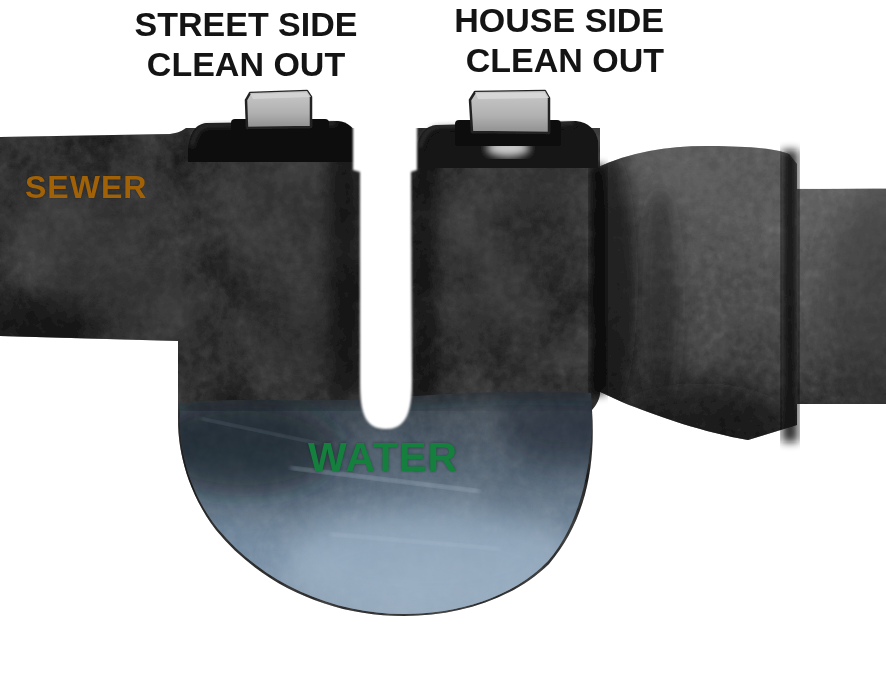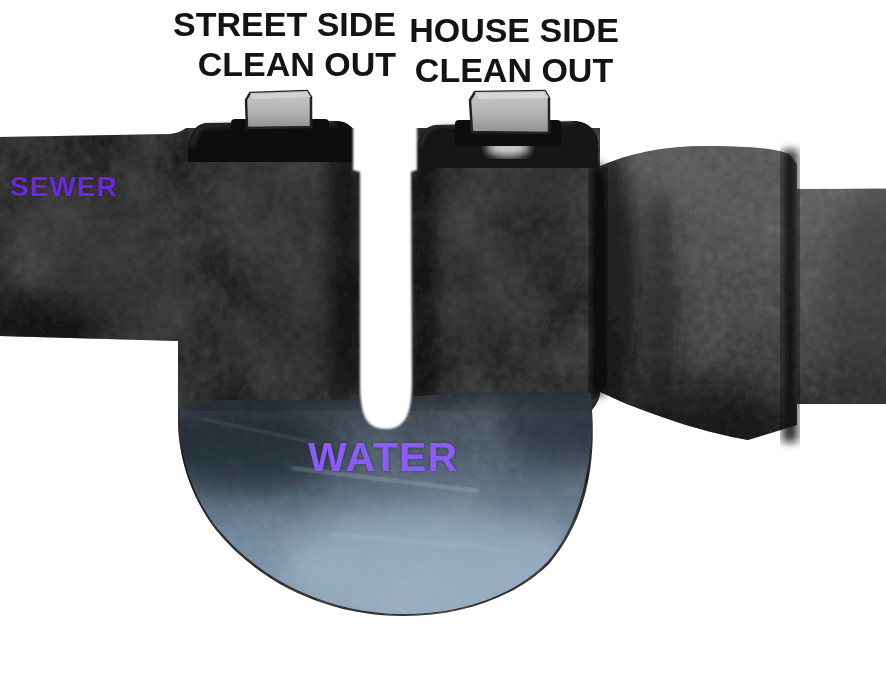--- a/index.html
+++ b/index.html
@@ -17,33 +17,33 @@
     text-align:center;
     white-space:nowrap;
   }
   .lbl-top{
     width:300px;
     font-size:34px;
     line-height:40px;
     color:#141414;
     letter-spacing:0px;
   }
-  #lbl-street{left:96px;top:4px;text-align:right;}
-  #lbl-house{left:364px;top:10px;}
+  #lbl-street{left:96px;top:4px;}
+  #lbl-house{left:364px;top:0;text-align:right;}
   #lbl-sewer{
-    left:10px;top:160px;width:320px;
+    left:25px;top:160px;width:320px;
     text-align:left;
-    font-size:28px;line-height:54px;
-    color:#6d28d9;letter-spacing:1px;
+    font-size:32px;line-height:54px;
+    color:#a16207;letter-spacing:1px;
     text-shadow:0 0 2px rgba(0,0,0,0.35);
   }
   #lbl-water{
     left:233px;top:431px;width:300px;
     font-size:41px;line-height:52px;
-    color:#8b5cf6;letter-spacing:1px;
+    color:#15803d;letter-spacing:1px;
     text-shadow:0 0 3px rgba(10,20,30,0.45);
   }
 </style>
 </head>
 <body>
 
 <div class="stage">
 
   <svg viewBox="0 0 886 696" width="886" height="696" xmlns="http://www.w3.org/2000/svg">
     <defs>

